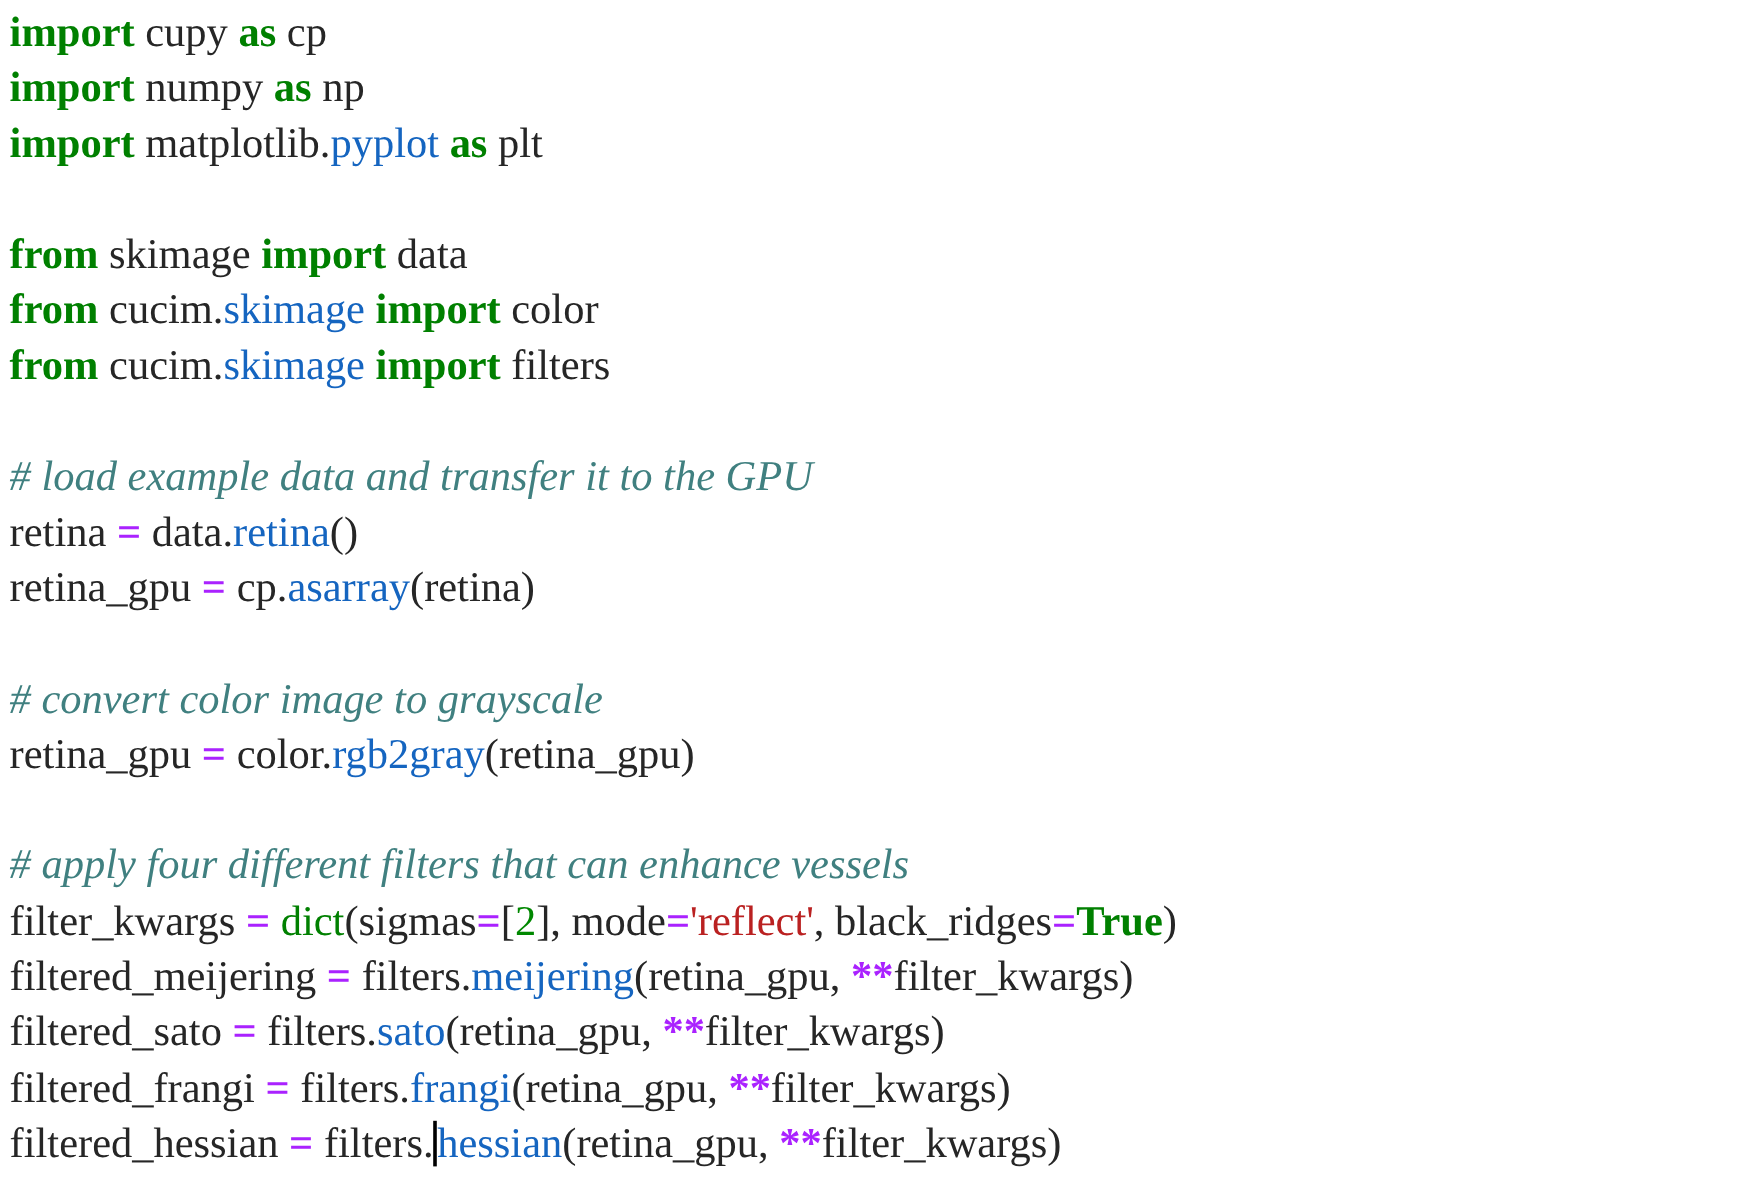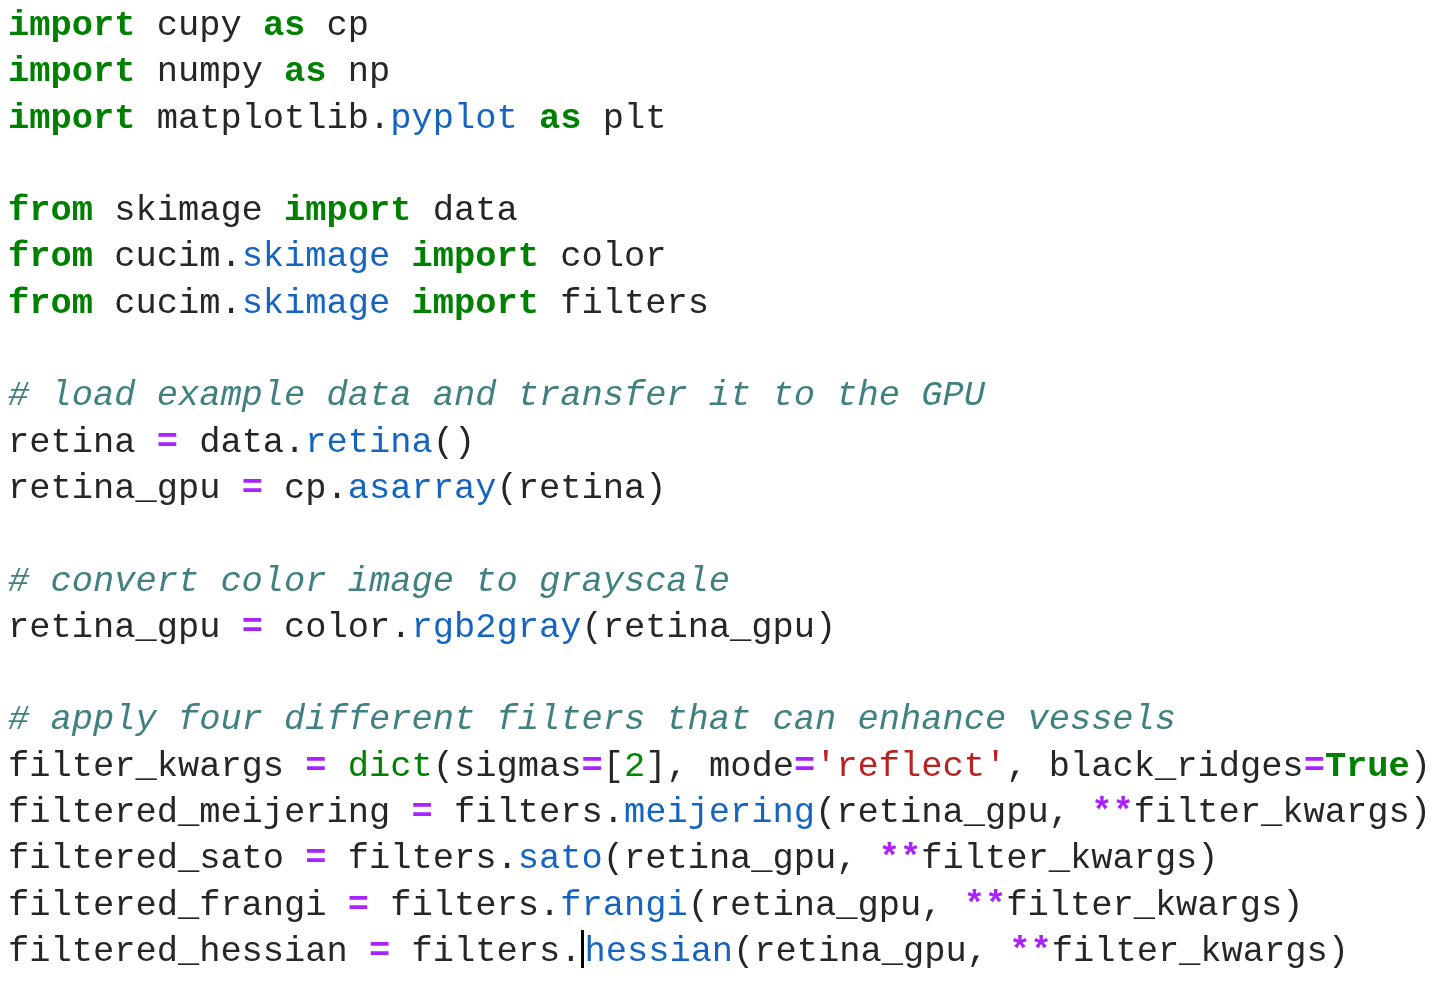--- a/index.html
+++ b/index.html
@@ -8,21 +8,21 @@
     background: #ffffff;
     width: 1452px;
     height: 985px;
     overflow: hidden;
   }
   .code-editor {
     box-sizing: border-box;
     width: 1452px;
     height: 985px;
     padding: 3px 0 0 8px;
-    font-family: Liberation Mono, monospace;
+    font-family: Liberation Serif, serif;
     font-size: 35.4px;
     line-height: 46.3px;
     white-space: pre;
     color: #262626;
     cursor: text;
   }
   .line {
     min-height: 46.3px;
   }
   .tok { font-style: normal; font-weight: normal; }

